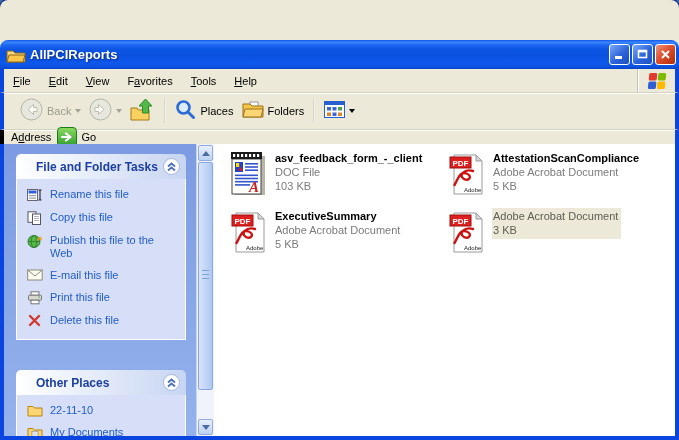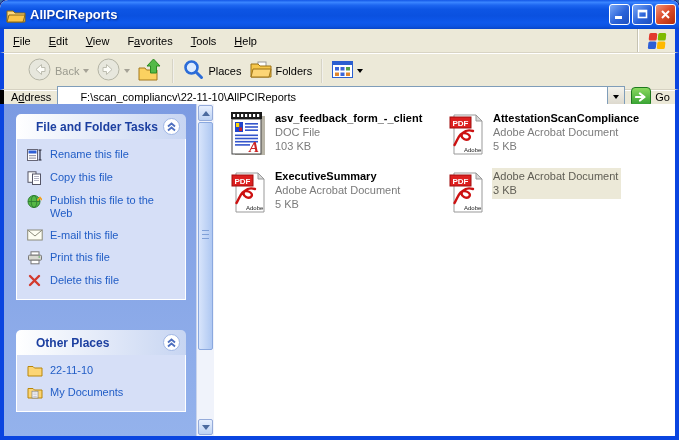--- a/index.html
+++ b/index.html
@@ -4,37 +4,37 @@
 <style>
   * { box-sizing: border-box; margin: 0; padding: 0; }
   html,body { background:#3a6ea5; }
   body { font-family: "Liberation Sans", sans-serif; }
   .window { width:679px; height:440px; display:flex; flex-direction:column;
             border-radius:8px 8px 0 0; overflow:hidden; background:#ECE9D8;
             box-shadow:0 0 0 1px #00138C; }
   
   .titlebar { height:29px; flex-shrink:0; display:flex; align-items:center; padding:0 3px 0 4px;
     background:linear-gradient(180deg,#1357E6 0%,#3A85FF 8%,#1D66F0 18%,#0D55E4 32%,#0A51E0 55%,#0E58EC 78%,#0C53E2 90%,#0845C8 100%);
-    border-radius:8px 8px 0 0; }
+    border-radius:8px 8px 0 0;margin-top:40px; }
   .titlebar .ticon { margin:0 4px 0 2px; display:flex; }
   .title-text { color:#fff; font-weight:bold; font-size:13px; text-shadow:1px 1px 2px #0A2C8A; flex:1; }
   .winbtn { width:21px; height:21px; margin-left:2px; border:1px solid #fff; border-radius:3px;
     display:flex; align-items:center; justify-content:center; cursor:pointer;
     background:linear-gradient(135deg,#7BA9F7 0%,#2B63D9 55%,#1E4FC0 100%); }
   .winbtn.close { background:linear-gradient(135deg,#F09579 0%,#DD4F2E 45%,#B02B08 100%); }
   
   .menubar { height:24px; flex-shrink:0; background:#ECE9D8; display:flex; align-items:stretch;
     border-left:4px solid #0A45E0; border-right:4px solid #0A45E0; border-bottom:1px solid #D8D4C4; }
   .menu-item { display:flex; align-items:center; padding:0 9px; font-size:11px; color:#000; cursor:pointer; }
   .key { text-decoration:underline; }
   .menu-spacer { flex:1; }
   .logo-box { width:38px; display:flex; align-items:center; justify-content:center;
     border-left:1px solid #C6C3B2; box-shadow:inset 1px 0 0 #fff; }
   
-  .toolbar { height:37px; flex-shrink:0; background:#ECE9D8; display:flex; align-items:center; padding:0 4px 0 20px;
+  .toolbar { height:37px; flex-shrink:0; background:#ECE9D8; display:flex; align-items:center; padding:0 4px 0 12px;
     border-left:4px solid #0A45E0; border-right:4px solid #0A45E0; border-bottom:1px solid #D6D2C2;
     box-shadow:inset 0 1px 0 #fff; }
   .tbtn { display:flex; align-items:center; gap:4px; padding:3px 4px; border-radius:3px; cursor:pointer; }
   .tbtn .lbl { font-size:11px; color:#000; }
   .tbtn.disabled .lbl { color:#9A9A8E; }
   .caret { width:0; height:0; border-left:3px solid transparent; border-right:3px solid transparent; border-top:4px solid #000; }
   .caret.dim { border-top-color:#A5A296; }
   .tsep { width:2px; height:24px; margin:0 5px; background:linear-gradient(90deg,#C9C5B2,#FFFFFF); }
   
   .addressbar { height:14px; flex-shrink:0; background:#ECE9D8; display:flex; align-items:center; gap:6px;
@@ -211,26 +211,20 @@
             <rect x="8.5" y="11.5" width="4" height="3.5" fill="#3A66D8"></rect>
             <rect x="14" y="11.5" width="4" height="3.5" fill="#E0862A"></rect>
         </svg>
       </span>
       <span class="caret"></span>
     </span>
   </div>
 
   <div class="addressbar">
     <span class="addr-label"><span>A</span><span class="key">d</span><span>dress</span></span>
-    <span class="combo">
-      <span class="combo-value">F:\scan_compliancv\22-11-10\AllPCIReports</span>
-      <span class="combo-drop">
-        <span class="caret"></span>
-      </span>
-    </span>
     <span class="go-wrap">
       <span class="go-btn">
         <svg width="12" height="10" viewBox="0 0 12 10">
             <path d="M1 5 L7 5 M5 1.5 L9.5 5 L5 8.5" fill="none" stroke="#fff" stroke-width="2.2" stroke-linecap="round" stroke-linejoin="round"></path>
           </svg>
       </span>
       <span>Go</span>
     </span>
   </div>
 

